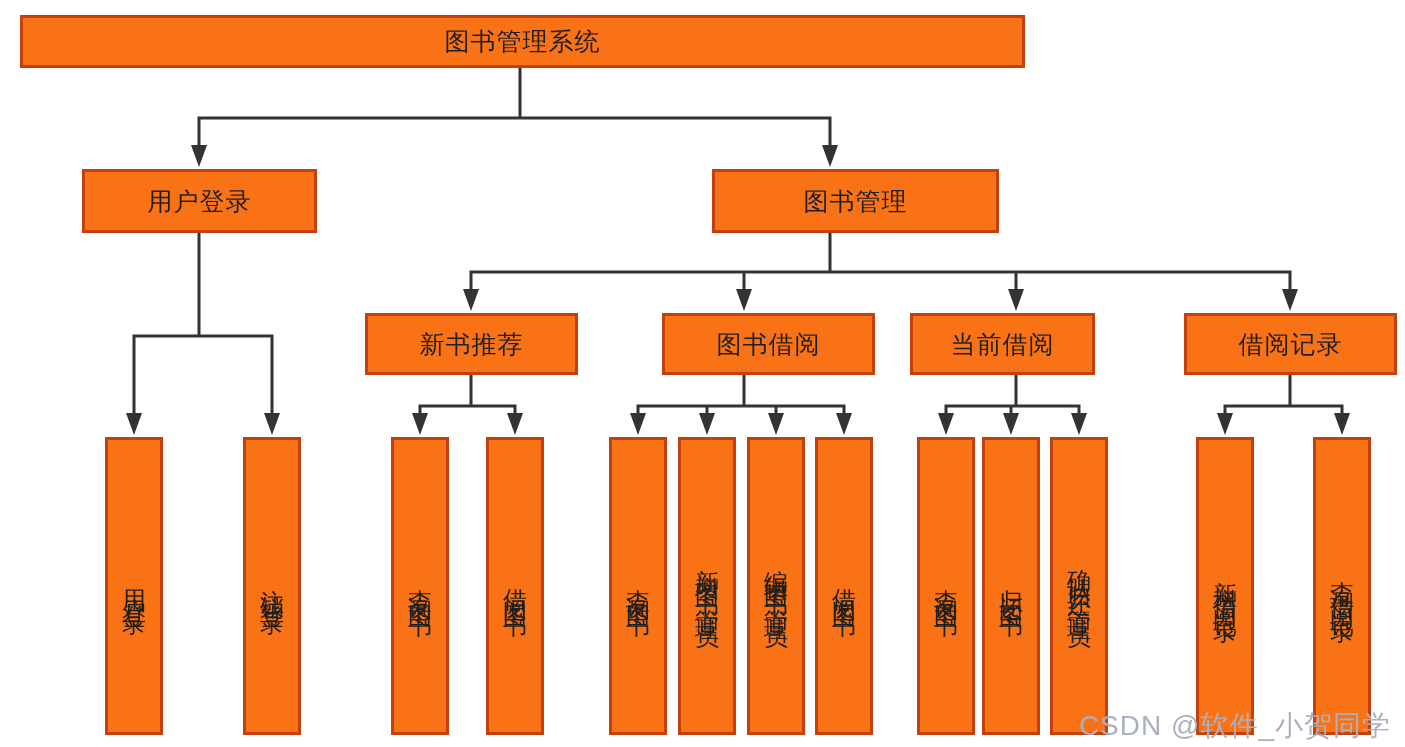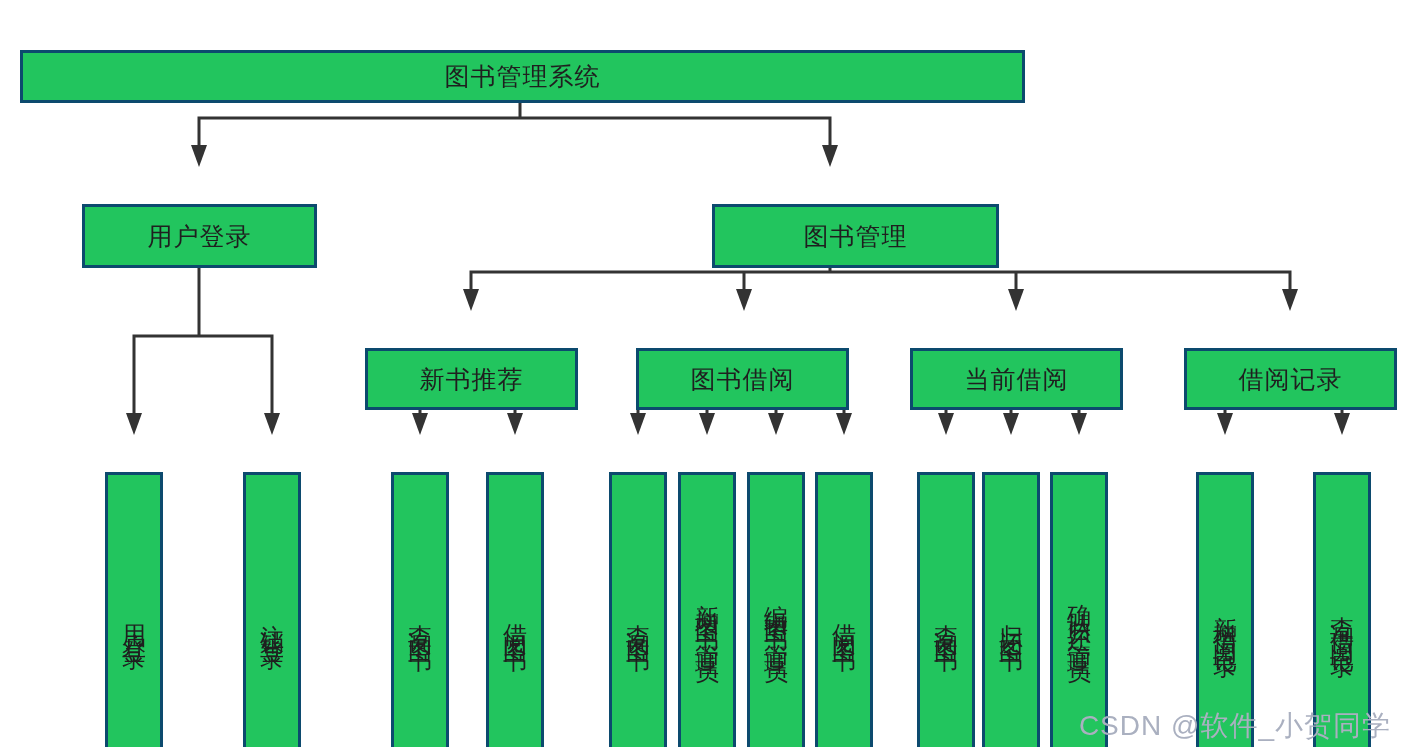--- a/index.html
+++ b/index.html
@@ -18,30 +18,29 @@
   .connectors {
     position: absolute;
     left: 0;
     top: 0;
     width: 1405px;
     height: 747px;
   }
   .node {
     position: absolute;
     box-sizing: border-box;
-    border: 3px solid #0c4a6e;
-    background: #22c55e;
+    border: 3px solid #c2410c;
+    background: #f97316;
     display: flex;
     align-items: center;
     justify-content: center;
     color: #1f1f1f;
     font-size: 25px;
     letter-spacing: 1px;
     z-index: 1;
-    margin-top: 35px;
   }
   .leaf {
     writing-mode: vertical-rl;
     text-orientation: mixed;
     font-size: 24px;
     letter-spacing: 8px;
     white-space: nowrap;
   }
   .watermark {
     position: absolute;
@@ -91,22 +90,22 @@
       <polygon points="1334,413 1350,413 1342,435"></polygon>
     </g>
   </svg>
 
   <div class="node" style="left:20px; top:15px; width:1005px; height:53px;">图书管理系统</div>
 
   <div class="node" style="left:82px; top:169px; width:235px; height:64px;">用户登录</div>
   <div class="node" style="left:712px; top:169px; width:287px; height:64px;">图书管理</div>
 
   <div class="node" style="left:365px; top:313px; width:213px; height:62px;">新书推荐</div>
-  <div class="node" style="left:636px; top:313px; width:213px; height:62px;">图书借阅</div>
-  <div class="node" style="left:910px; top:313px; width:213px; height:62px;">当前借阅</div>
+  <div class="node" style="left:662px; top:313px; width:213px; height:62px;">图书借阅</div>
+  <div class="node" style="left:910px; top:313px; width:185px; height:62px;">当前借阅</div>
   <div class="node" style="left:1184px; top:313px; width:213px; height:62px;">借阅记录</div>
 
   <div class="node leaf" style="left:105px; top:437px; width:58px; height:298px;">用户登录</div>
   <div class="node leaf" style="left:243px; top:437px; width:58px; height:298px;">注销登录</div>
 
   <div class="node leaf" style="left:391px; top:437px; width:58px; height:298px;">查询图书</div>
   <div class="node leaf" style="left:486px; top:437px; width:58px; height:298px;">借阅图书</div>
 
   <div class="node leaf" style="left:609px; top:437px; width:58px; height:298px;">查询图书</div>
   <div class="node leaf" style="left:678px; top:437px; width:58px; height:298px;">新增图书（管理员）</div>

